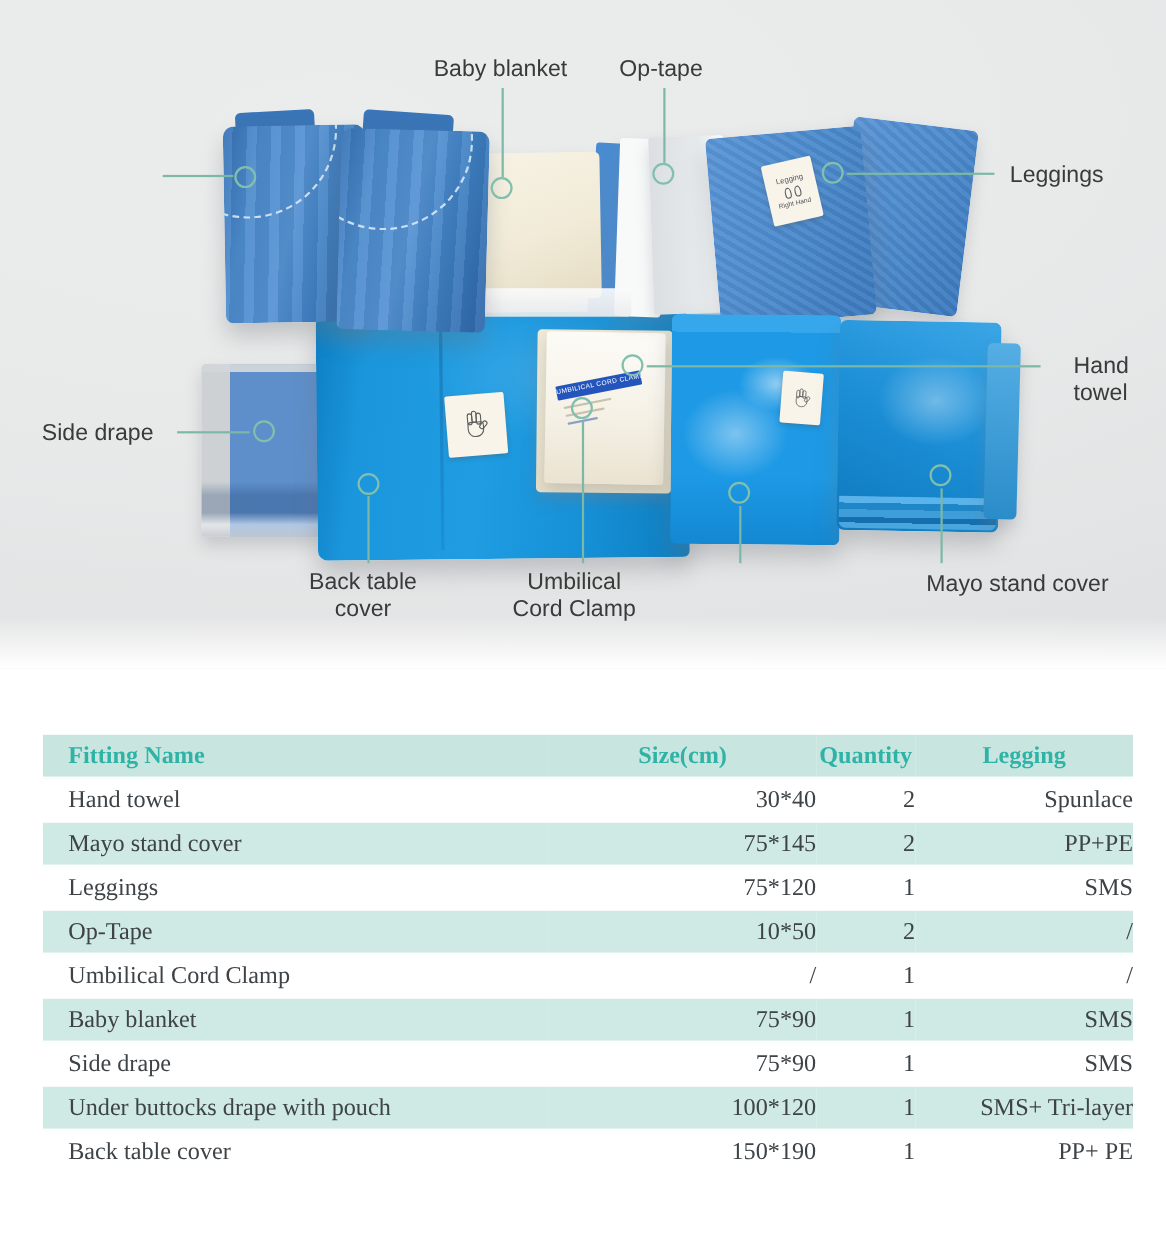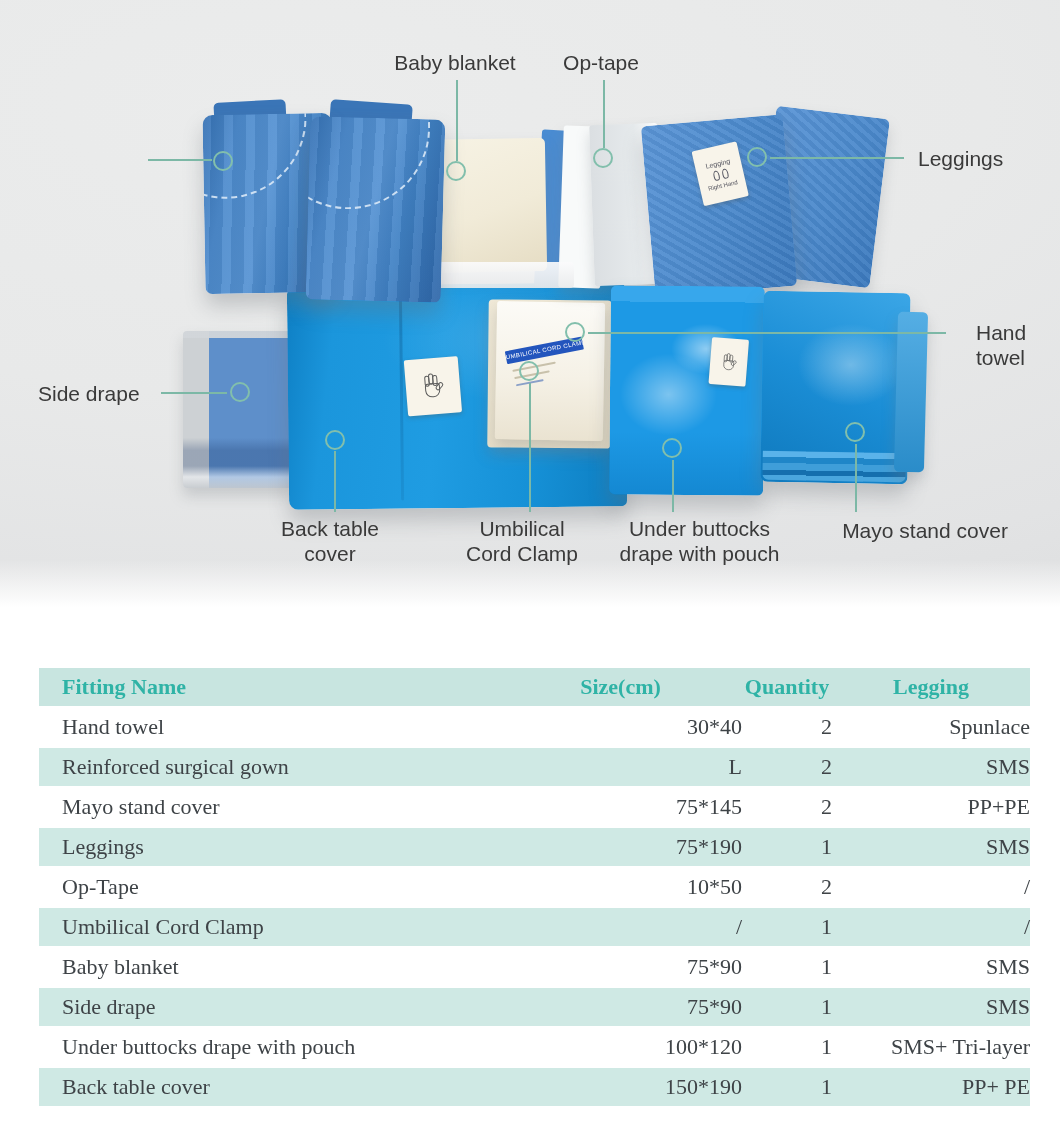--- a/index.html
+++ b/index.html
@@ -208,22 +208,20 @@
     <div class="callout-text ctr" style="left:250px;top:516px;width:160px;text-align:center;">Back table
 cover</div>
     <div class="vline" style="left:334px;top:451px;height:61px;"></div>
     <div class="marker" style="left:325px;top:430px;"></div>
 
     <div class="callout-text ctr" style="left:432px;top:516px;width:180px;">Umbilical
 Cord Clamp</div>
     <div class="vline" style="left:529px;top:383px;height:129px;"></div>
     <div class="marker" style="left:519px;top:361px;"></div>
 
-    <div class="callout-text ctr" style="left:592px;top:516px;width:215px;">Under buttocks
-drape with pouch</div>
     <div class="vline" style="left:672px;top:460px;height:52px;"></div>
     <div class="marker" style="left:662px;top:438px;"></div>
 
     <div class="callout-text ctr" style="left:825px;top:518px;width:200px;">Mayo stand cover</div>
     <div class="vline" style="left:855px;top:444px;height:68px;"></div>
     <div class="marker" style="left:845px;top:422px;"></div>
   </div>
 
   <div class="spec">
     <table>
@@ -242,34 +240,28 @@
         </tr>
       </thead>
       <tbody>
         <tr>
           <td class="name">Hand towel</td>
           <td>30*40</td>
           <td>2</td>
           <td>Spunlace</td>
         </tr>
         <tr>
-          <td class="name">Reinforced surgical gown</td>
-          <td>L</td>
-          <td>2</td>
-          <td>SMS</td>
-        </tr>
-        <tr>
           <td class="name">Mayo stand cover</td>
           <td>75*145</td>
           <td>2</td>
           <td>PP+PE</td>
         </tr>
         <tr>
           <td class="name">Leggings</td>
-          <td>75*190</td>
+          <td>75*120</td>
           <td>1</td>
           <td>SMS</td>
         </tr>
         <tr>
           <td class="name">Op-Tape</td>
           <td>10*50</td>
           <td>2</td>
           <td>/</td>
         </tr>
         <tr>

